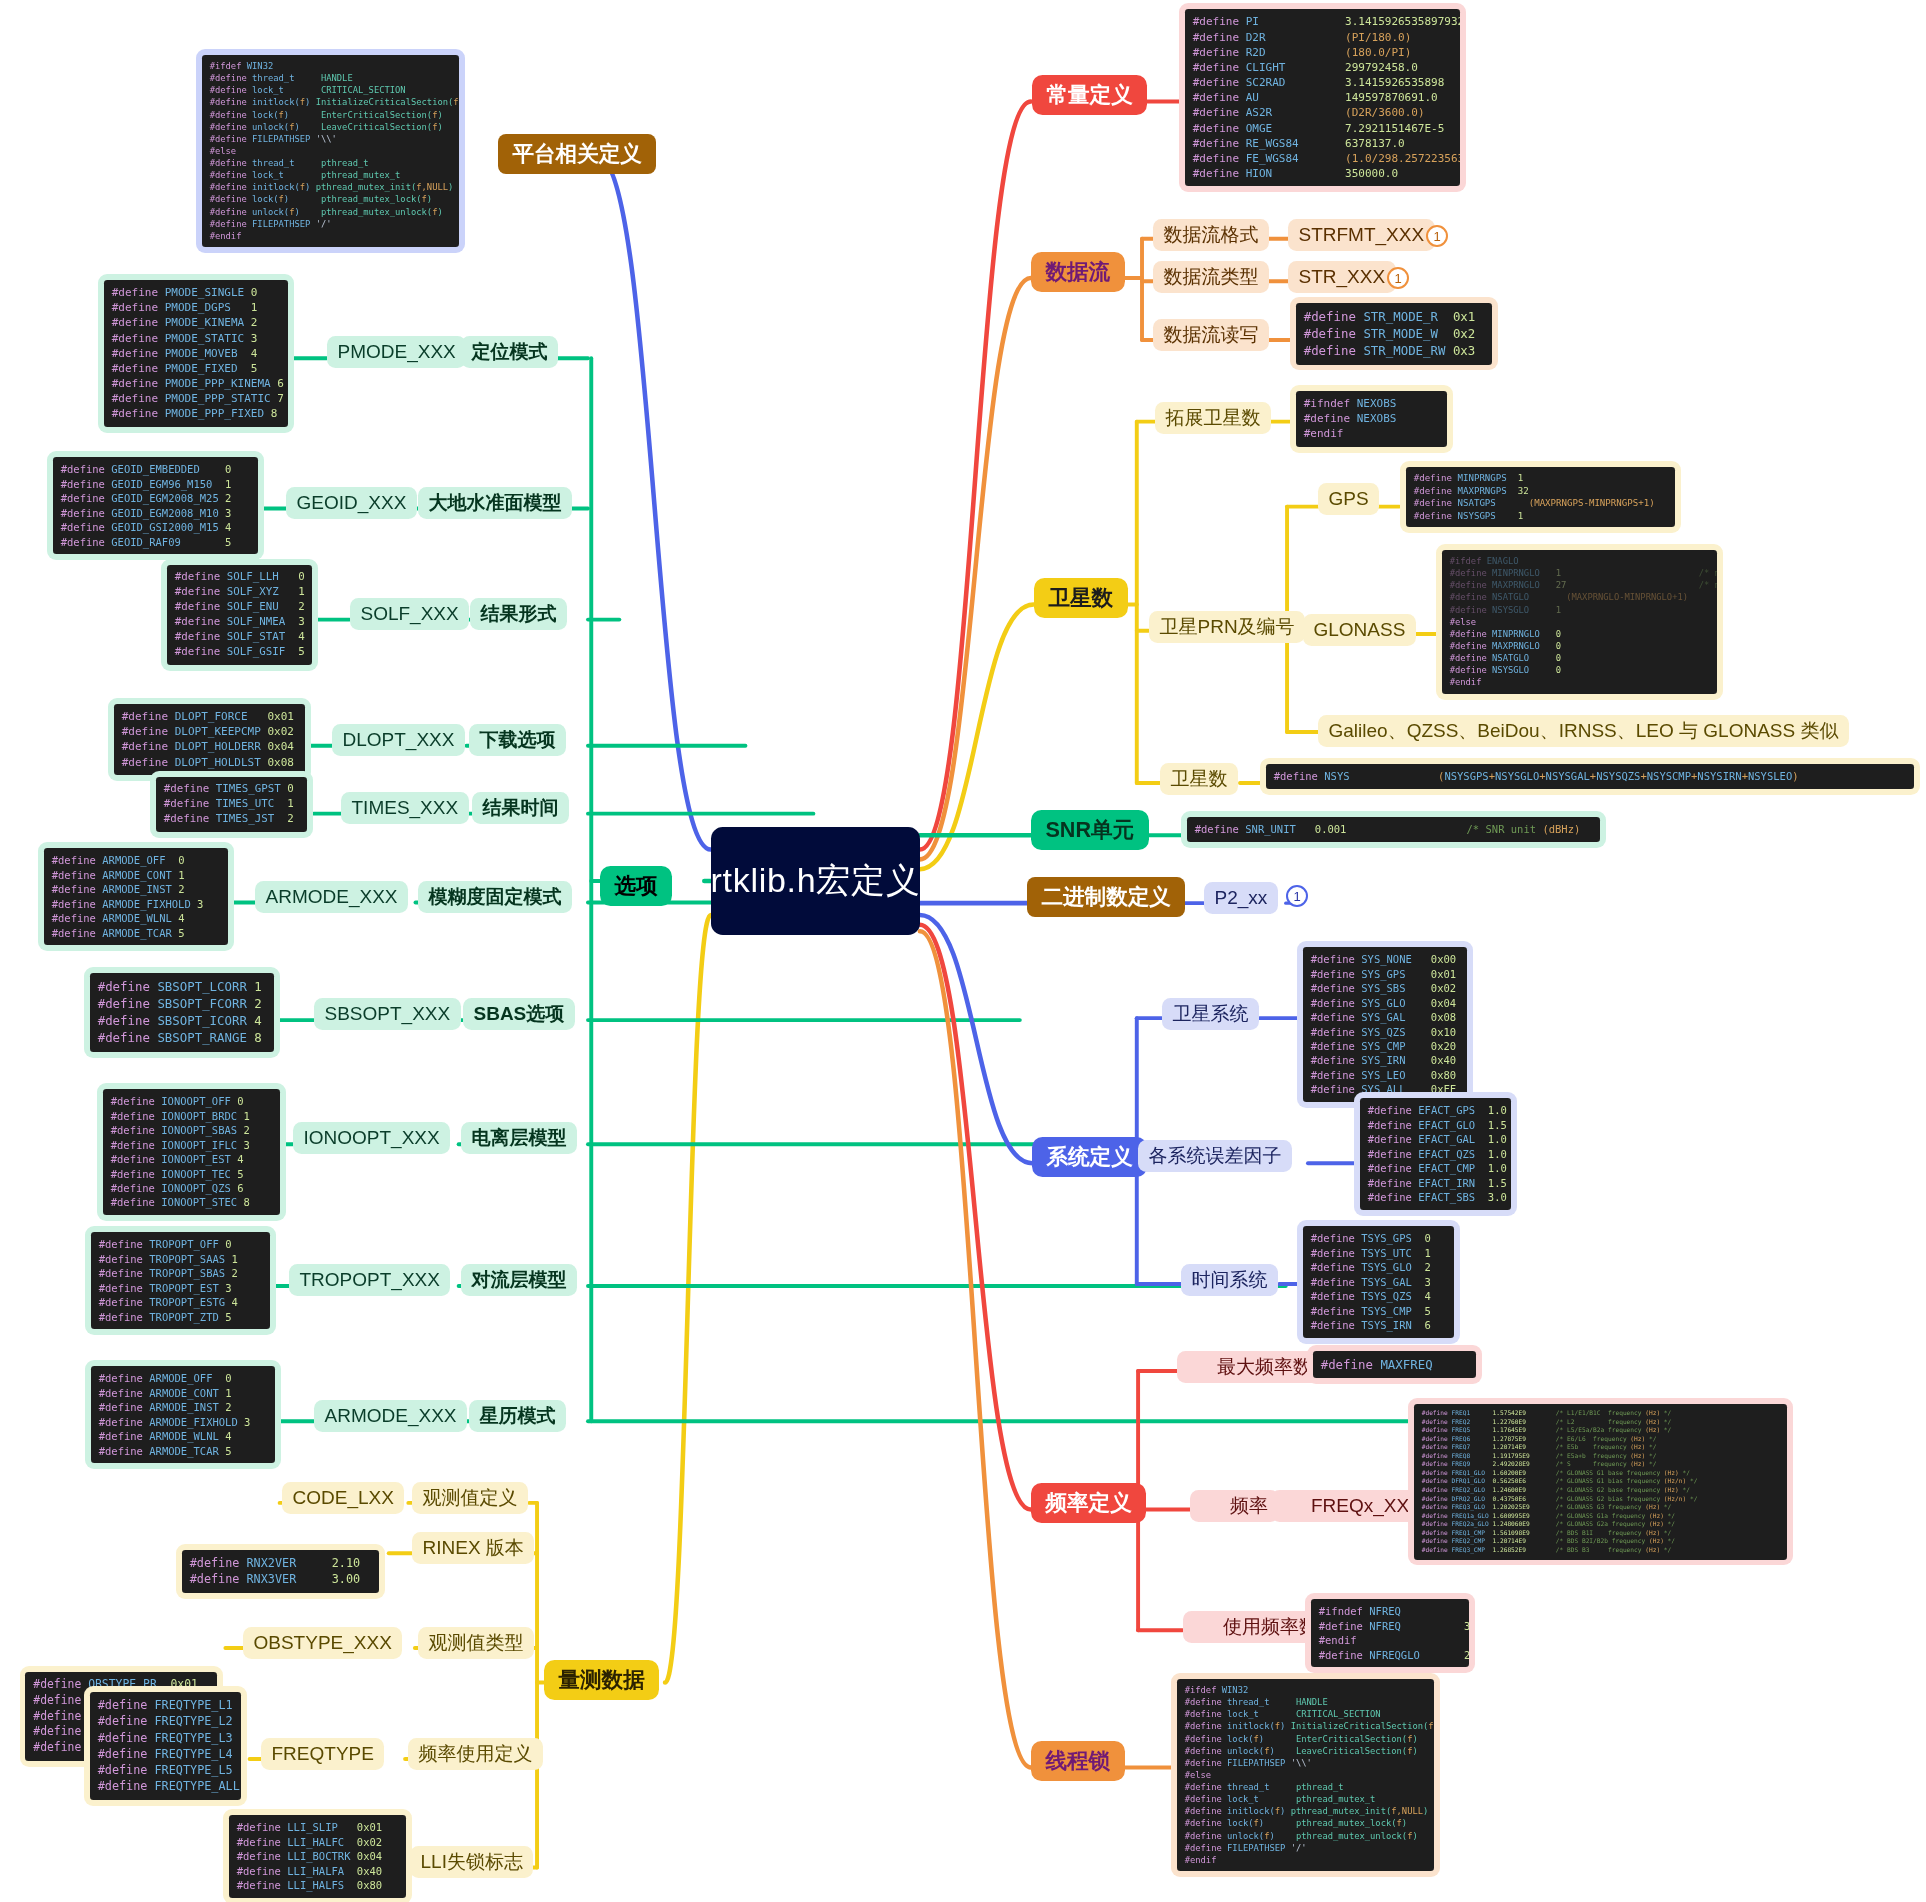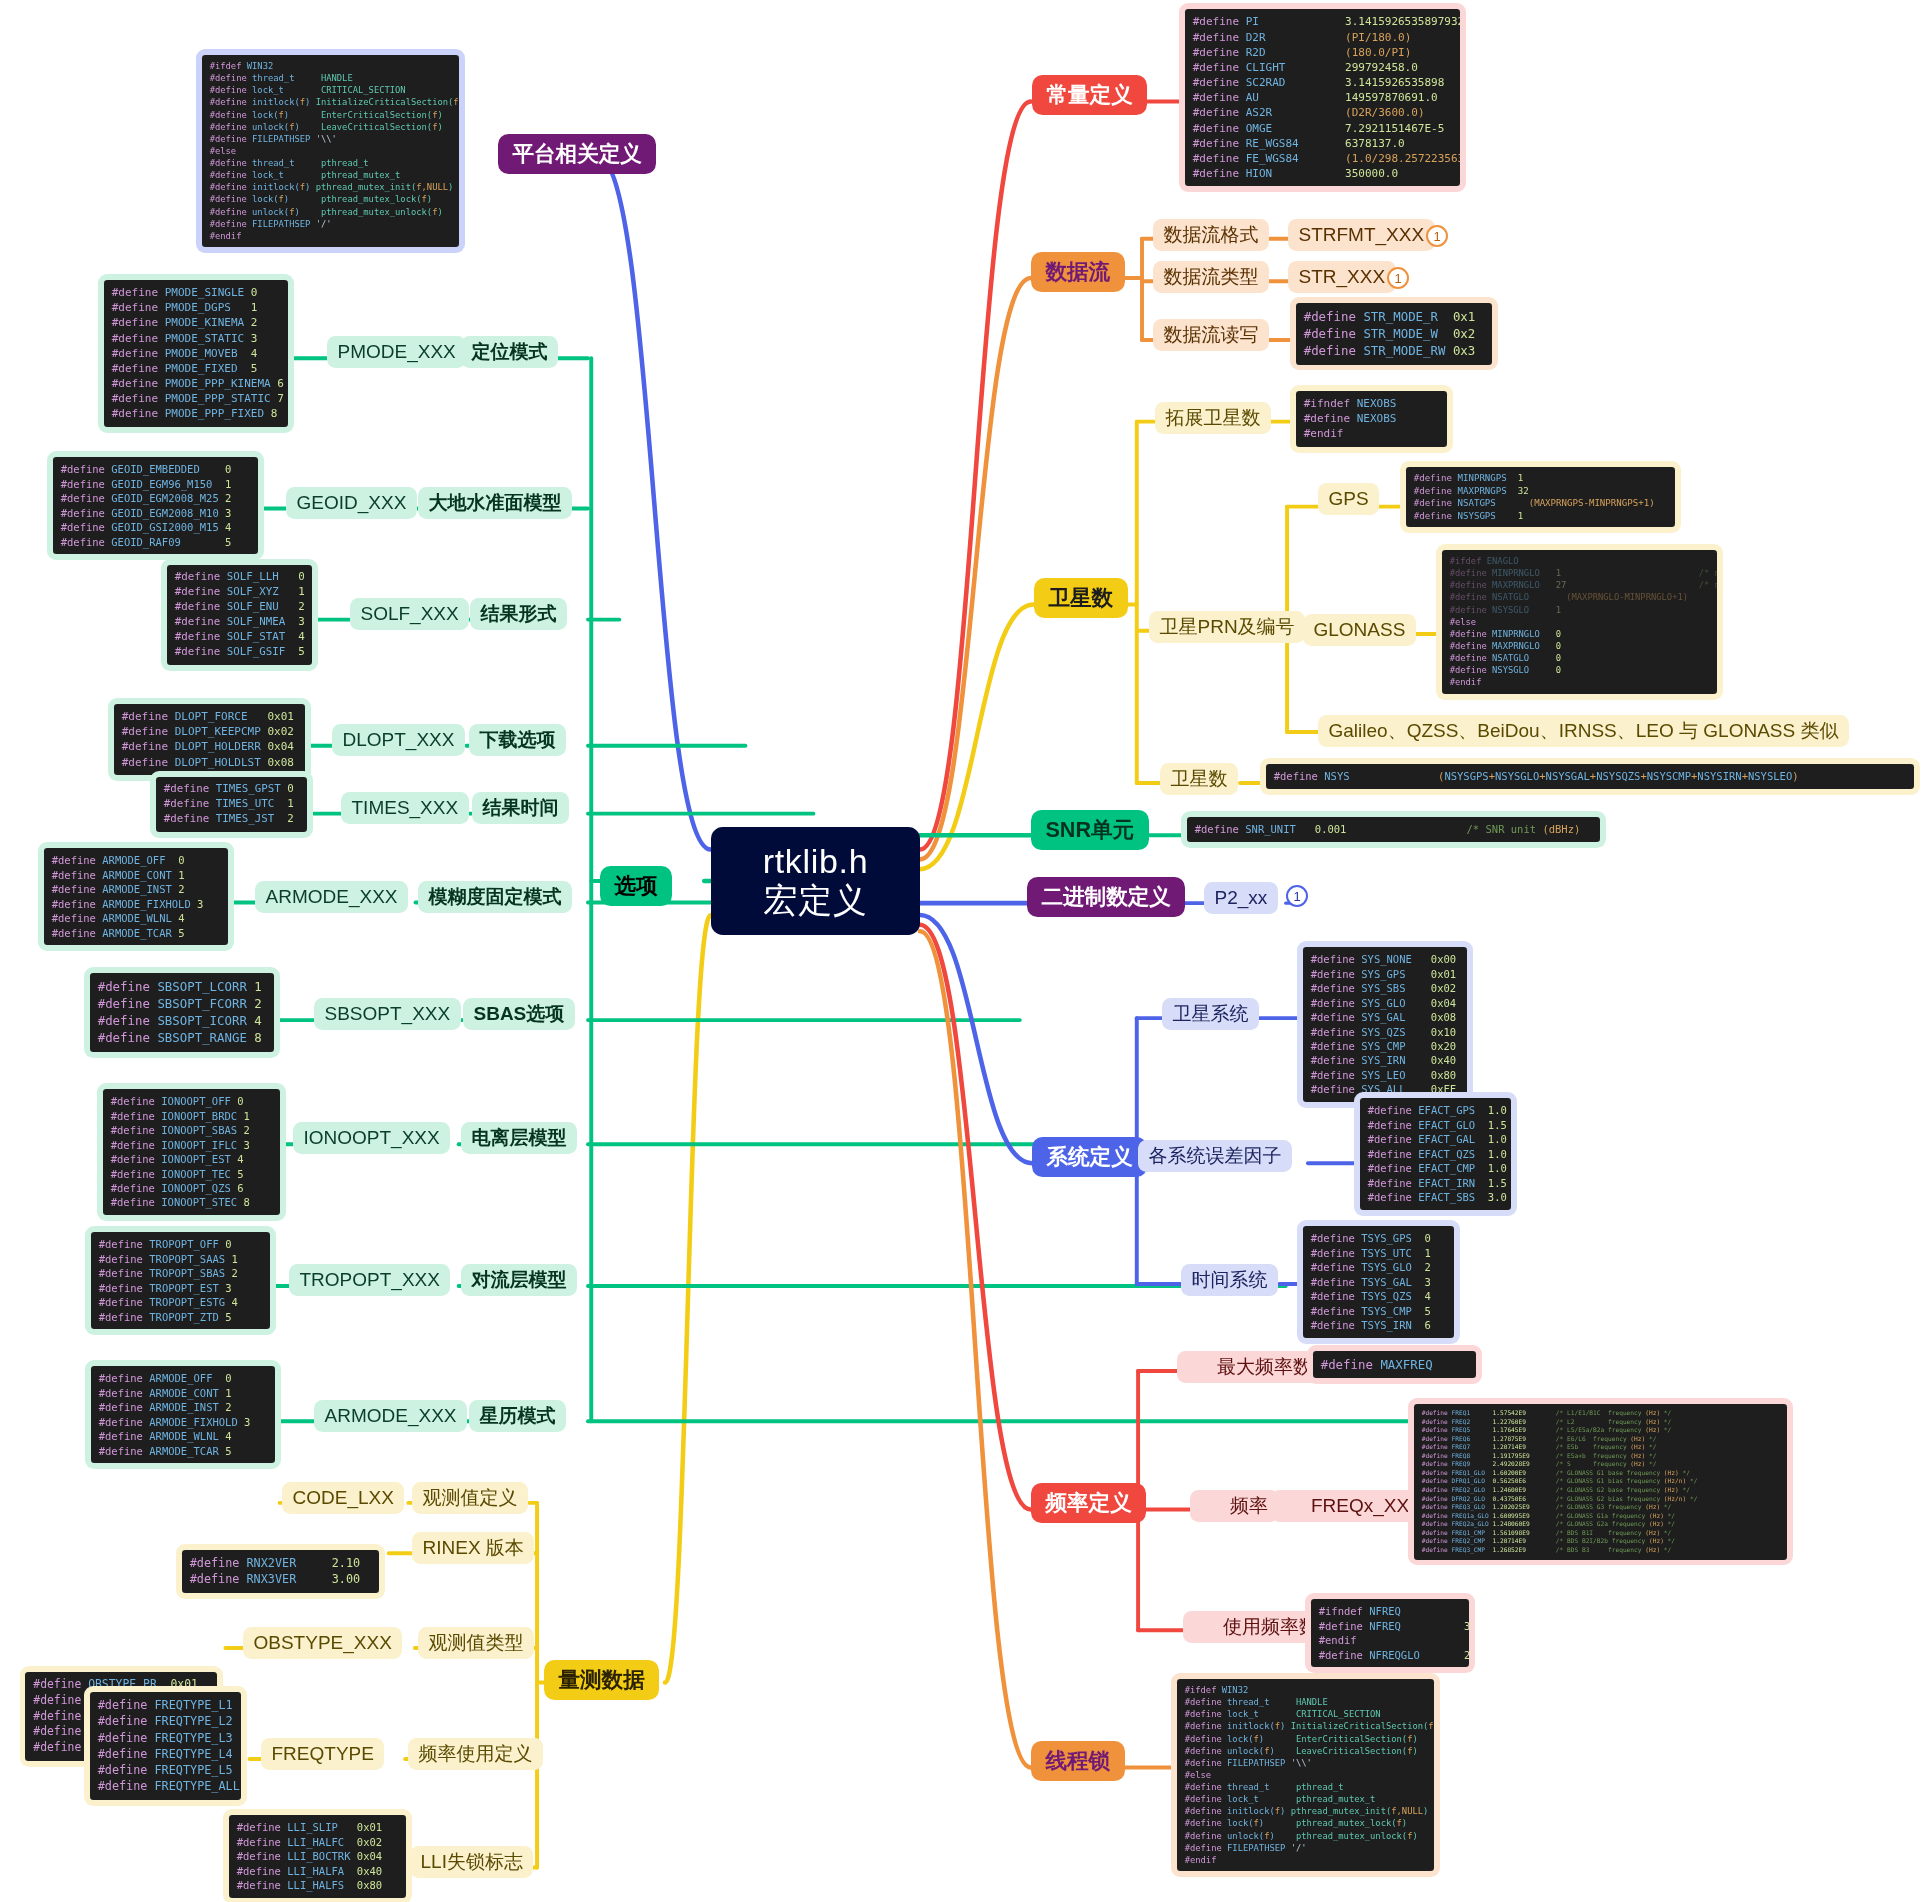--- a/index.html
+++ b/index.html
@@ -7,30 +7,30 @@
   body { font-family:"Liberation Sans", sans-serif; }
 
   #root { position:relative; width:1926px; height:1903px; background:#fff; overflow:hidden; }
   #wires { position:absolute; left:0; top:0; width:1926px; height:1903px; pointer-events:none; }
 
   .node { position:absolute; border-radius:9.1px; display:flex; align-items:center;
           justify-content:center; text-align:center; line-height:1.15; white-space:nowrap; }
 
   
   .central { background:#010B3A; color:#fff; border-radius:11.8px; font-size:34px;
-             flex-direction:column; padding:9.1px 17px; letter-spacing:0.7px; }
+             flex-direction:row; padding:9.1px 17px; letter-spacing:0.7px; }
 
   
   .l1 { color:#000; font-size:21.6px; font-weight:700; padding:7.8px 14.4px; border-radius:10.5px; }
   .l1.green  { background:#00C281; }
   .l1.red    { background:#F0473E; color:#fff; }
   .l1.orange { background:#F0913C; color:#701a75; }
   .l1.yellow { background:#F3CD15; color:#1c1c1c; }
   .l1.teal   { background:#00C281; color:#06331f; }
-  .l1.blue   { background:#701a75; color:#fff; }
+  .l1.blue   { background:#a16207; color:#fff;border-radius:8px; }
   .l1.purple { background:#4D63E8; color:#fff; }
   .l1.ltyellow { background:#F3CD15; color:#2b2200; }
 
   
   .pill { font-size:19px; padding:5.2px 10.5px; border-radius:8.5px; }
   .pill.g   { background:#CDF2E2; color:#0A3D2A; }
   .pill.gb  { background:#CDF2E2; color:#05351f; font-weight:700; }
   .pill.y   { background:#FBF1CD; color:#5a4a00; }
   .pill.o   { background:#FBE3CD; color:#5a3000; }
   .pill.p   { background:#D7DCF8; color:#1d2560; }

